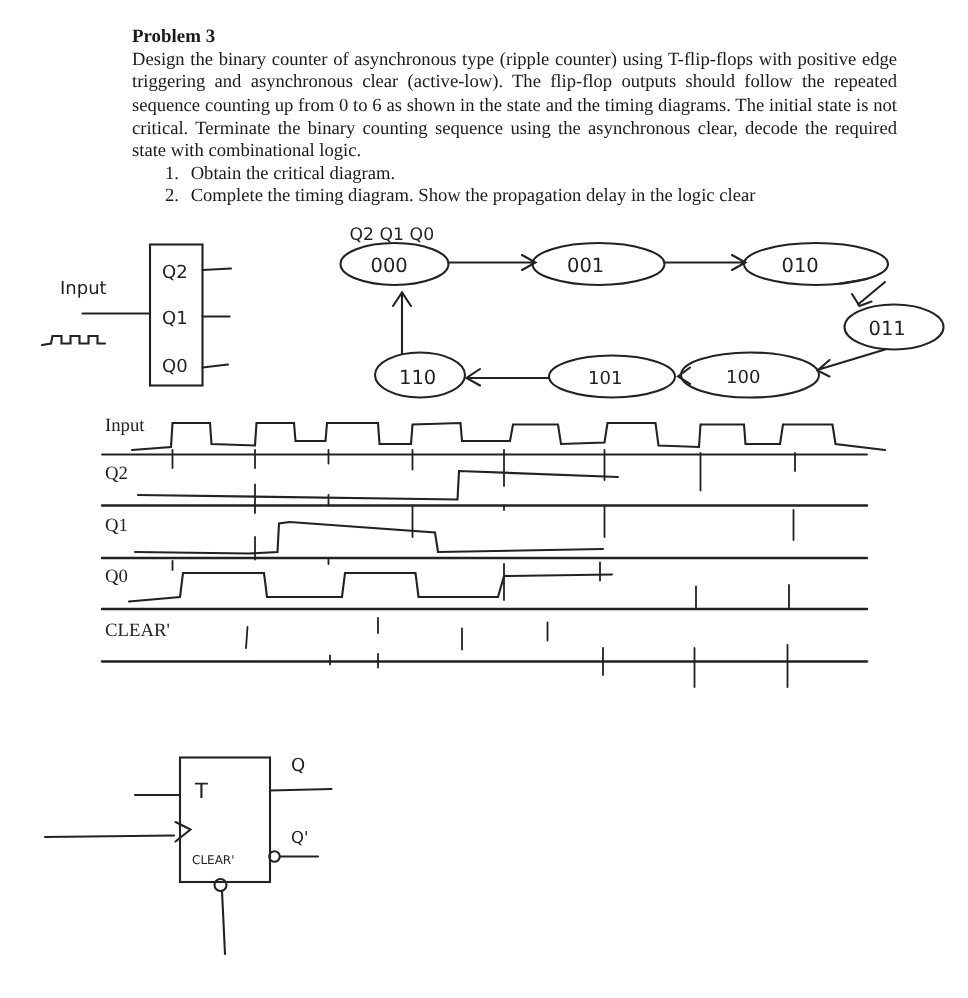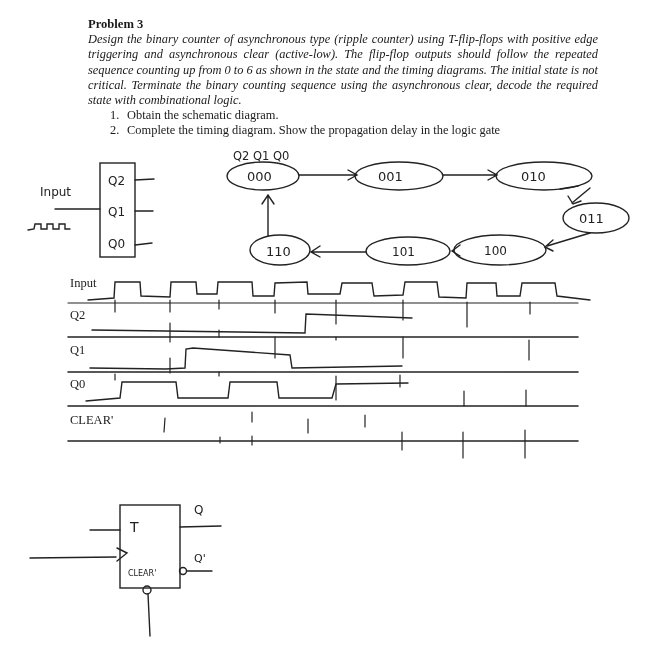--- a/index.html
+++ b/index.html
@@ -1,36 +1,36 @@
 <!DOCTYPE html>
 <html><head>
 <meta charset="utf-8">
 <style>
   html, body { margin: 0; padding: 0; background: #ffffff; }
   body { width: 645px; height: 665px; position: relative; overflow: hidden;
          font-family: "Liberation Serif", serif; color: #1a1a1a; }
   .text-block { position: absolute; left: 88px; top: 17px; width: 510px; font-size: 12.4px; line-height: 15.2px; }
   .title { font-weight: bold; font-size: 12.6px; }
-  .para { text-align: justify; text-align-last: left; font-style: italic; }
+  .para { text-align: justify; text-align-last: left; }
   .steps { margin: 0; padding-left: 0; list-style: none; }
   .steps li { padding-left: 22px; }
   .steps li span.num { display: inline-block; width: 14px; }
   svg { position: absolute; left: 0; top: 0; }
   .hand { font-family: "DejaVu Sans", sans-serif; fill: #222; }
   .label { font-family: "Liberation Serif", serif; font-size: 12.5px; fill: #222; }
 </style>
 </head>
 <body>
 
 <div class="text-block">
   <div class="title">Problem 3</div>
   <div class="para">Design the binary counter of asynchronous type (ripple counter) using T-flip-flops with positive edge triggering and asynchronous clear (active-low). The flip-flop outputs should follow the repeated sequence counting up from 0 to 6 as shown in the state and the timing diagrams. The initial state is not critical.  Terminate the binary counting sequence using the asynchronous clear, decode the required state with combinational logic.</div>
   <ul class="steps">
-    <li><span class="num">1.</span> <span>Obtain the schematic diagram.</span></li>
-    <li><span class="num">2.</span> <span>Complete the timing diagram. Show the propagation delay in the logic gate</span></li>
+    <li><span class="num">1.</span> <span>Obtain the critical diagram.</span></li>
+    <li><span class="num">2.</span> <span>Complete the timing diagram. Show the propagation delay in the logic clear</span></li>
   </ul>
 </div>
 
 <svg width="645" height="665" viewBox="0 0 645 665">
   <g stroke="#222" stroke-width="1.4" fill="none" stroke-linecap="round">
 
     <g>
       <rect x="100" y="163" width="35" height="94"></rect>
       <line x1="55" y1="209" x2="100" y2="209"></line>
       <line x1="135" y1="180" x2="154" y2="179"></line>

